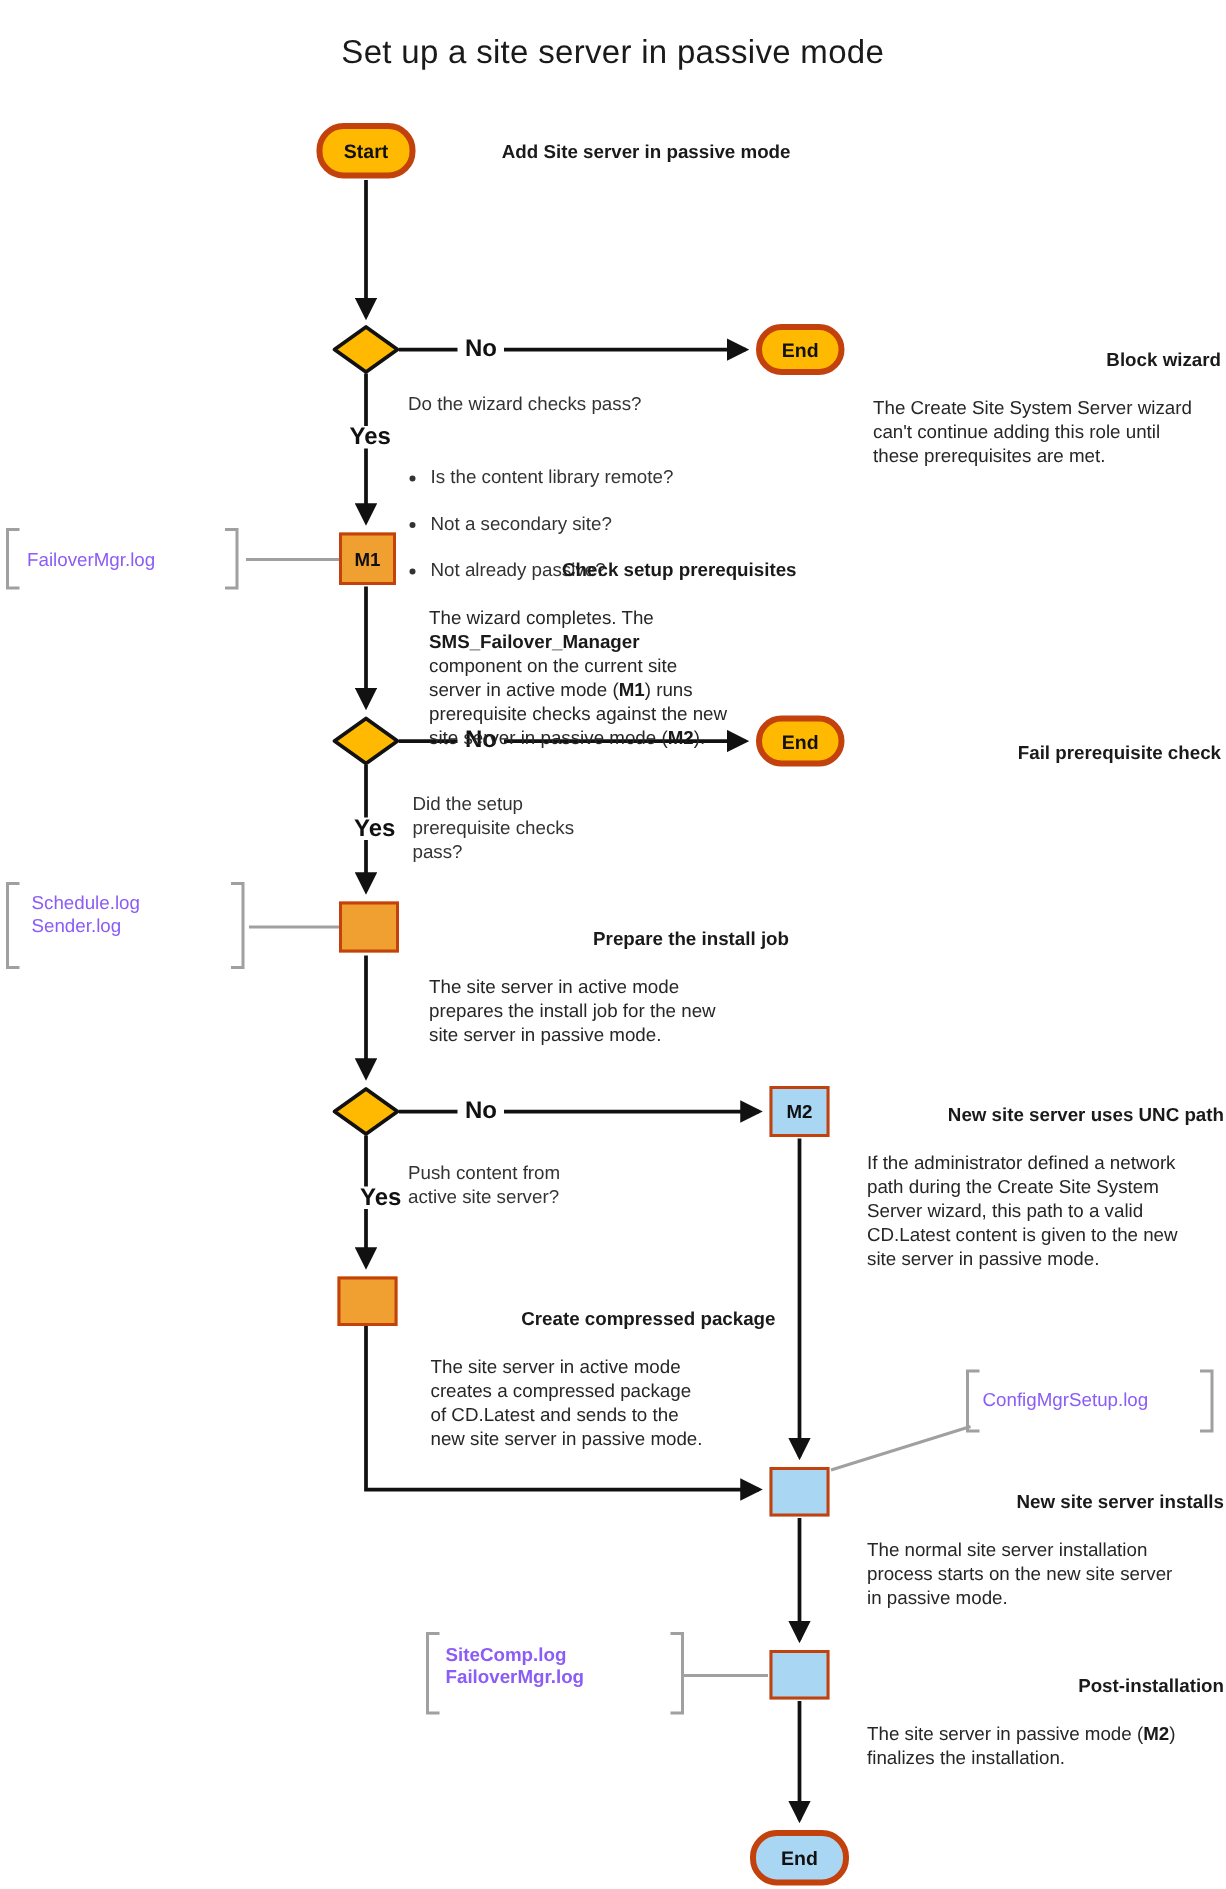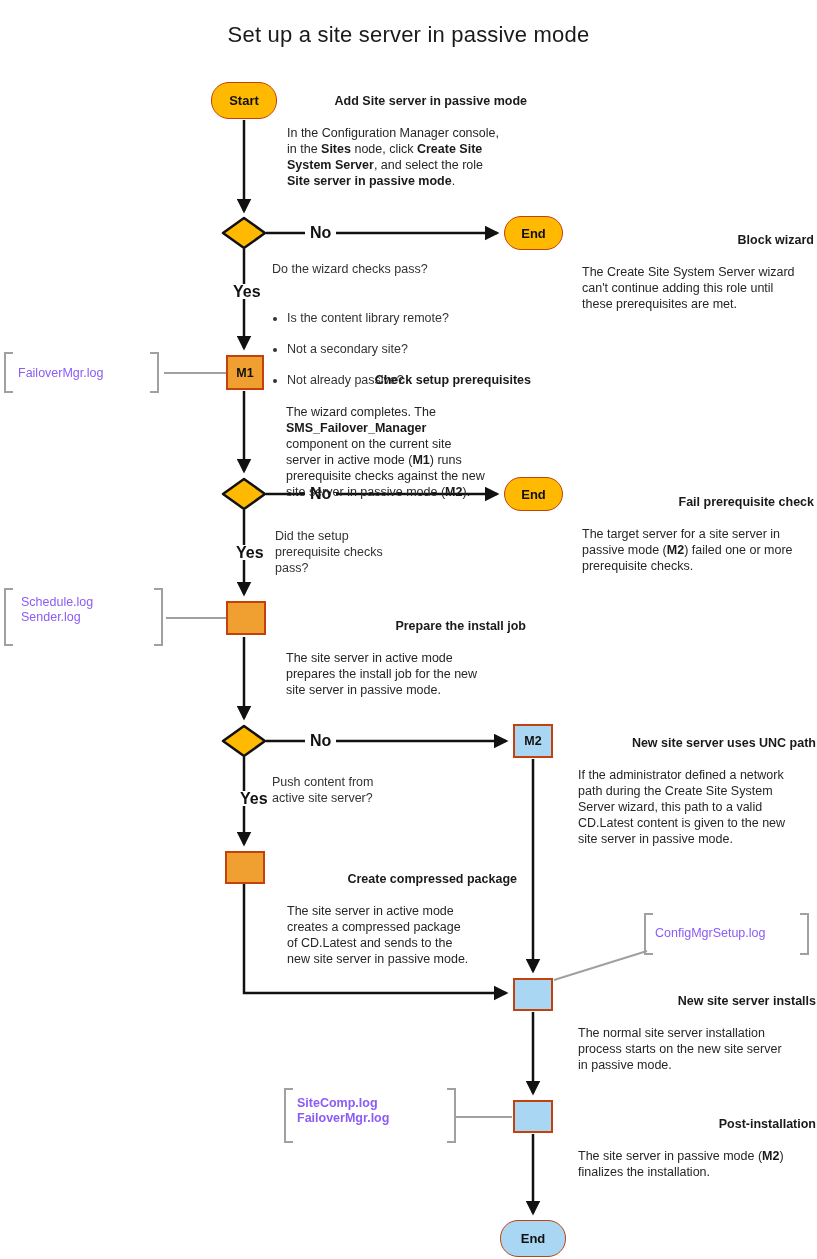--- a/index.html
+++ b/index.html
@@ -1,21 +1,21 @@
 <!DOCTYPE html>
 <html><head>
 <meta charset="utf-8">
 <style>
   html,body{margin:0;padding:0;background:#fff;}
   body{width:817px;height:1259px;position:relative;overflow:hidden;
        font-family:"Liberation Sans",sans-serif;color:#262626;}
   #canvas{position:absolute;left:0;top:0;width:817px;height:1259px;}
   .title{position:absolute;left:0;top:22px;width:817px;text-align:center;
          font-size:22px;color:#1a1a1a;letter-spacing:.2px;}
-  .shape{position:absolute;box-sizing:border-box;border:1px solid #c2410c;
+  .shape{position:absolute;box-sizing:border-box;border:4px solid #c2410c;
          display:flex;align-items:center;justify-content:center;
          font-weight:700;font-size:13px;color:#111;}
   .pill{border-radius:18px;}
   .proc{border-width:2.5px;font-size:12.5px;}
   .fill-orange{background:#FFB900;}
   .fill-dorange{background:#F0A030;}
   .fill-blue{background:#A9D6F2;}
   .tb{position:absolute;font-size:12.5px;line-height:16px;white-space:pre-line;}
   .tb .head{font-weight:700;color:#1a1a1a;text-align:right;}
   .b{font-weight:700;color:#1a1a1a;}
@@ -107,24 +107,20 @@
 
 <span class="edge" style="left:305px;top:225px;">No</span>
 <span class="edge" style="left:228px;top:284px;">Yes</span>
 <span class="edge" style="left:305px;top:486px;">No</span>
 <span class="edge" style="left:231px;top:545px;">Yes</span>
 <span class="edge" style="left:305px;top:733px;">No</span>
 <span class="edge" style="left:235px;top:791px;">Yes</span>
 
 <div class="tb" style="left:287px;top:77px;width:240px;">
   <div class="head">Add Site server in passive mode</div>
-  <div><span>In the Configuration Manager console,
-in the </span><span class="b">Sites</span><span> node, click </span><span class="b">Create Site
-System Server</span><span>, and select the role
-</span><span class="b">Site server in passive mode</span><span>.</span></div>
 </div>
 
 <div class="tb q" style="left:272px;top:245px;width:220px;">
   <div>Do the wizard checks pass?</div>
   <ul class="blts">
     <li>Is the content library remote?</li>
     <li>Not a secondary site?</li>
     <li>Not already passive?</li>
   </ul>
 </div>
@@ -147,23 +143,20 @@
 </div>
 
 <div class="tb q" style="left:275px;top:512px;width:180px;">
   <div>Did the setup
 prerequisite checks
 pass?</div>
 </div>
 
 <div class="tb" style="left:582px;top:478px;width:232px;">
   <div class="head">Fail prerequisite check</div>
-  <div><span>The target server for a site server in
-passive mode (</span><span class="b">M2</span><span>) failed one or more
-prerequisite checks.</span></div>
 </div>
 
 <div class="tb" style="left:286px;top:602px;width:240px;">
   <div class="head">Prepare the install job</div>
   <div>The site server in active mode
 prepares the install job for the new
 site server in passive mode.</div>
 </div>
 
 <div class="tb q" style="left:272px;top:758px;width:180px;">

